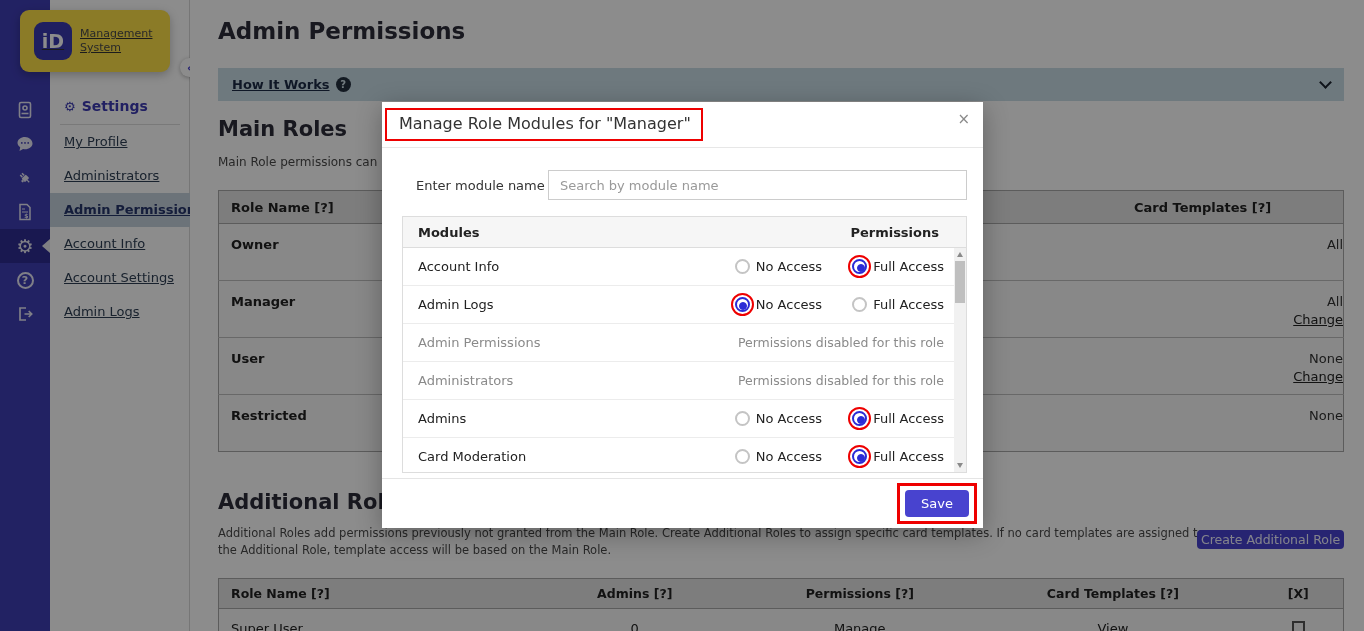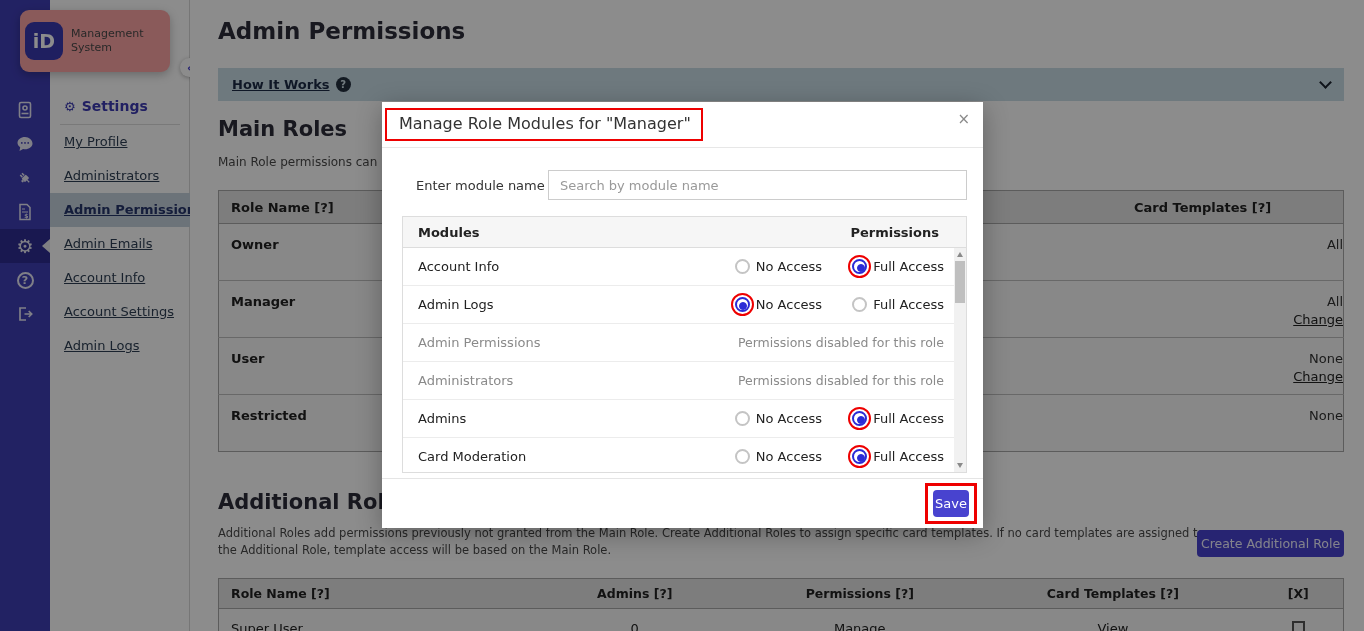--- a/index.html
+++ b/index.html
@@ -13,21 +13,21 @@
   .iconbar { position:absolute; left:0; top:0; width:50px; height:631px; background:#3f3eb5; }
   .iconbar .ico { position:absolute; left:0; width:50px; height:34px; display:flex; align-items:center; justify-content:center; color:rgba(255,255,255,.88); }
   .iconbar .ico svg { width:18px; height:18px; }
   .iconbar .ico.active { background:#2f2d93; }
   .iconbar .ico.active::after { content:""; position:absolute; right:0; top:10px; border:7px solid transparent; border-right:8px solid #e8e8ee; border-left:none; }
   .gear-glyph { font-size:19px; line-height:1; }
   .help-circle { width:17px; height:17px; border-radius:50%; border:2px solid rgba(255,255,255,.88); font-size:11px; font-weight:bold; display:flex; align-items:center; justify-content:center; }
 
   
   .subpanel { position:absolute; left:50px; top:0; width:140px; height:631px; background:#fff; border-right:1px solid #d7d7d7; }
-  .logocard { position:absolute; left:-30px; top:10px; width:150px; height:62px; background:#fca5a5; border-radius:9px; box-shadow:0 3px 10px rgba(0,0,0,.25); display:flex; align-items:center; padding:0 5px; }
+  .logocard { position:absolute; left:-30px; top:10px; width:150px; height:62px; background:#fde047; border-radius:9px; box-shadow:0 3px 10px rgba(0,0,0,.25); display:flex; align-items:center; padding:0 14px;text-decoration:underline; }
   .logosq { width:38px; height:38px; border-radius:9px; background:#3a39b0; color:#fff; font-weight:bold; font-size:19px; display:flex; align-items:center; justify-content:center; }
   .logotxt { margin-left:8px; font-size:11px; color:#4a4a4a; line-height:1.25; }
   .collapse-btn { position:absolute; right:-10px; top:58px; width:19px; height:19px; border-radius:50%; background:#fff; box-shadow:0 1px 4px rgba(0,0,0,.3); color:#4843cf; font-size:12px; font-weight:bold; display:flex; align-items:center; justify-content:center; cursor:pointer; }
   .settings-head { position:absolute; left:14px; top:98px; color:#3d3bb3; font-weight:bold; font-size:14px; display:flex; align-items:center; gap:6px; }
   .settings-head .g { font-size:13px; }
   .menu-divider { position:absolute; left:10px; top:124px; width:120px; border-top:1px solid #dcdcdc; }
   .menu { position:absolute; left:0; top:125px; width:140px; }
   .menu .mi { height:34px; line-height:34px; padding-left:14px; font-size:13px; color:#2e3f54; text-decoration:underline; cursor:pointer; white-space:nowrap; }
   .menu .mi.active { background:#c5d1dd; font-weight:bold; color:#26356b; }
 
@@ -47,21 +47,21 @@
   .mr-table th { background:#e4e4e4; border-bottom:1px solid #a8a8a8; height:33px; font-size:13px; color:#222; }
   .mr-table th.l, .ar-table th.l { text-align:left; padding-left:12px; }
   .mr-table td { border-bottom:1px solid #bdbdbd; height:57px; vertical-align:top; padding-top:13px; font-size:13px; }
   .mr-name { text-align:left; padding-left:12px; font-weight:bold; color:#222; }
   .mr-ct { text-align:right; color:#333; }
   .chg { text-decoration:underline; cursor:pointer; margin-top:3px; display:inline-block; color:#222; }
 
   .ar-heading { left:28px; top:490px; }
   .ar-l1 { left:28px; top:526px; font-size:11.5px; }
   .ar-l2 { left:28px; top:543px; font-size:11.5px; }
-  .create-btn { position:absolute; left:1007px; top:530px; width:147px; height:27px; background:#4843cf; color:#eef; border:none; border-radius:4px; font-size:12.5px; font-family:inherit; cursor:pointer; }
+  .create-btn { position:absolute; left:1007px; top:530px; width:147px; height:19px; background:#4843cf; color:#eef; border:none; border-radius:4px; font-size:12.5px; font-family:inherit; cursor:pointer; }
   .ar-table { position:absolute; left:28px; top:578px; width:1126px; background:#f7f7f7; border:1px solid #a8a8a8; }
   .ar-table th { background:#e4e4e4; border-bottom:1px solid #a8a8a8; height:30px; font-size:12.5px; color:#222; }
   .ar-table td { height:52px; font-size:13px; text-align:center; vertical-align:top; padding-top:12px; color:#222; }
   .ar-table td.l { text-align:left; padding-left:12px; }
   .cb { display:inline-block; width:13px; height:13px; border:2px solid #555; background:#f2f2f2; }
 
   
   .dim { position:absolute; inset:0; background:rgba(0,0,0,.45); z-index:20; }
 
   
@@ -91,21 +91,21 @@
   .radio.sel::after { content:""; position:absolute; left:2.5px; top:2.5px; width:6px; height:6px; border-radius:50%; background:#2b2bd6; border:1px solid #2b2bd6; }
   .ann { outline:2px solid #ee0000; outline-offset:2px; }
   
   .sbar { position:absolute; right:0; top:0; width:12px; height:224px; background:#f1f1f1; }
   .sbar .arr { position:absolute; left:2.5px; width:0; height:0; border-left:3.5px solid transparent; border-right:3.5px solid transparent; }
   .sbar .up { top:4px; border-bottom:5px solid #8a8a8a; }
   .sbar .dn { bottom:4px; border-top:5px solid #8a8a8a; }
   .sbar .thumb { position:absolute; left:1px; top:13px; width:10px; height:42px; background:#bfbfbf; }
   .m-foot { position:absolute; left:0; right:0; bottom:0; height:50px; border-top:1px solid #e5e5e5; }
   .save-wrap { position:absolute; right:6px; bottom:4px; border:3px solid #ee0000; padding:4px 5px; }
-  .save-btn { background:#4843cf; color:#fff; border:none; border-radius:4px; padding:6px 2px; font-size:13px; font-family:inherit; cursor:pointer; }
+  .save-btn { background:#4843cf; color:#fff; border:none; border-radius:4px; padding:6px 16px; font-size:13px; font-family:inherit; cursor:pointer; }
 </style>
 </head>
 <body>
 
 <div class="app">
 
   <div class="iconbar">
     <div class="ico" style="top:93px">
       <svg viewBox="0 0 18 18" fill="none" stroke="currentColor" stroke-width="1.6">
           <rect x="3.5" y="1.5" width="11" height="15" rx="1.5"></rect>
@@ -164,21 +164,20 @@
     <div class="collapse-btn">‹</div>
     <div class="settings-head">
       <span class="g">⚙</span>
       <span>Settings</span>
     </div>
     <div class="menu-divider"></div>
     <div class="menu">
       <div class="mi">My Profile</div>
       <div class="mi">Administrators</div>
       <div class="mi active">Admin Permissions</div>
-      <div class="mi">Admin Emails</div>
       <div class="mi">Account Info</div>
       <div class="mi">Account Settings</div>
       <div class="mi">Admin Logs</div>
     </div>
   </div>
 
   <div class="main">
     <div class="page-title">Admin Permissions</div>
 
     <div class="hiw-bar">

